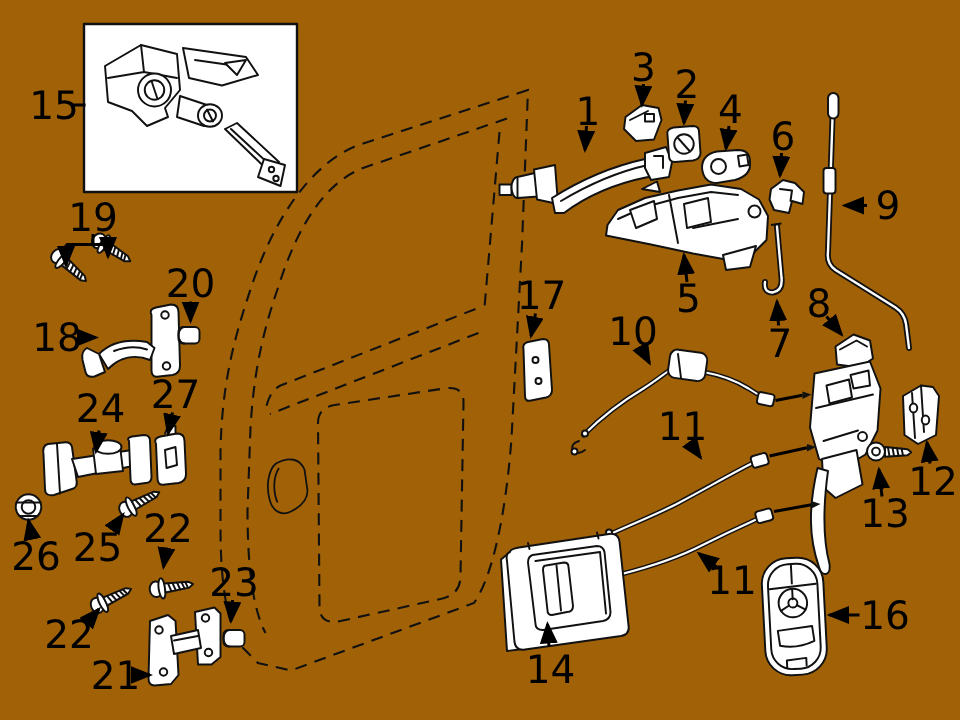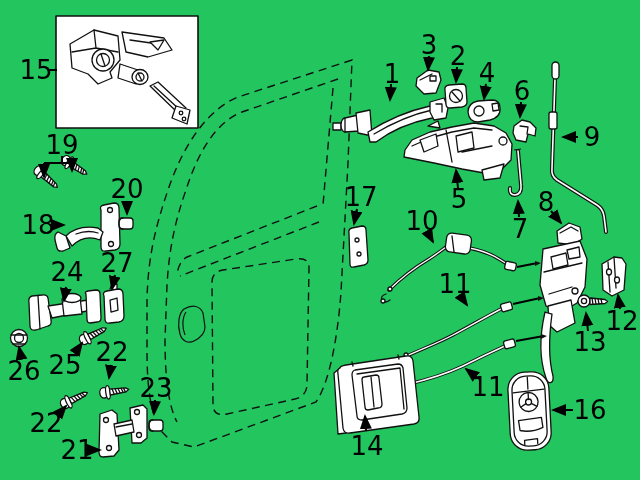--- a/index.html
+++ b/index.html
@@ -1,16 +1,16 @@
 <!DOCTYPE html>
 <html><head>
 <meta charset="utf-8">
 <style>
   html,body{margin:0;padding:0;background:#fff;}
-  .stage{position:relative;width:640px;height:480px;background:#22c55e;overflow:hidden;}
+  .stage{position:relative;width:640px;height:480px;background:#a16207;overflow:hidden;}
   svg{display:block;}
   .part{fill:#ffffff;stroke:#111111;stroke-width:1.3;stroke-linejoin:round;stroke-linecap:round;}
   .ln{fill:none;}
   .dash{fill:none;stroke:#111111;stroke-width:1.4;stroke-dasharray:8 5.5;}
   .solid{fill:none;stroke:#111111;stroke-width:1.2;}
   .callout-label{font-family:"DejaVu Sans",sans-serif;font-size:26px;fill:#000000;text-anchor:middle;}
   .lead{stroke:#000000;stroke-width:2;fill:none;}
   .rod{fill:none;stroke:#111111;stroke-width:4;stroke-linecap:round;}
   .rodw{fill:none;stroke:#ffffff;stroke-width:1.6;stroke-linecap:round;}
   .cbl{fill:none;stroke:#111111;stroke-width:3.4;stroke-linecap:round;}

